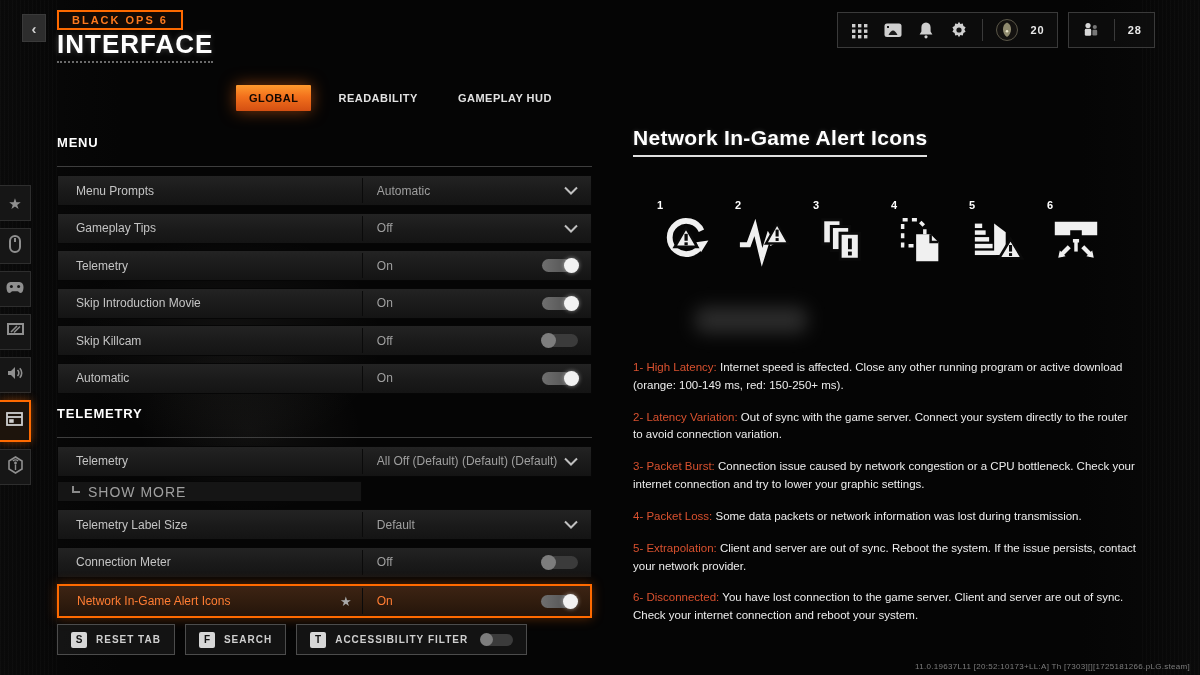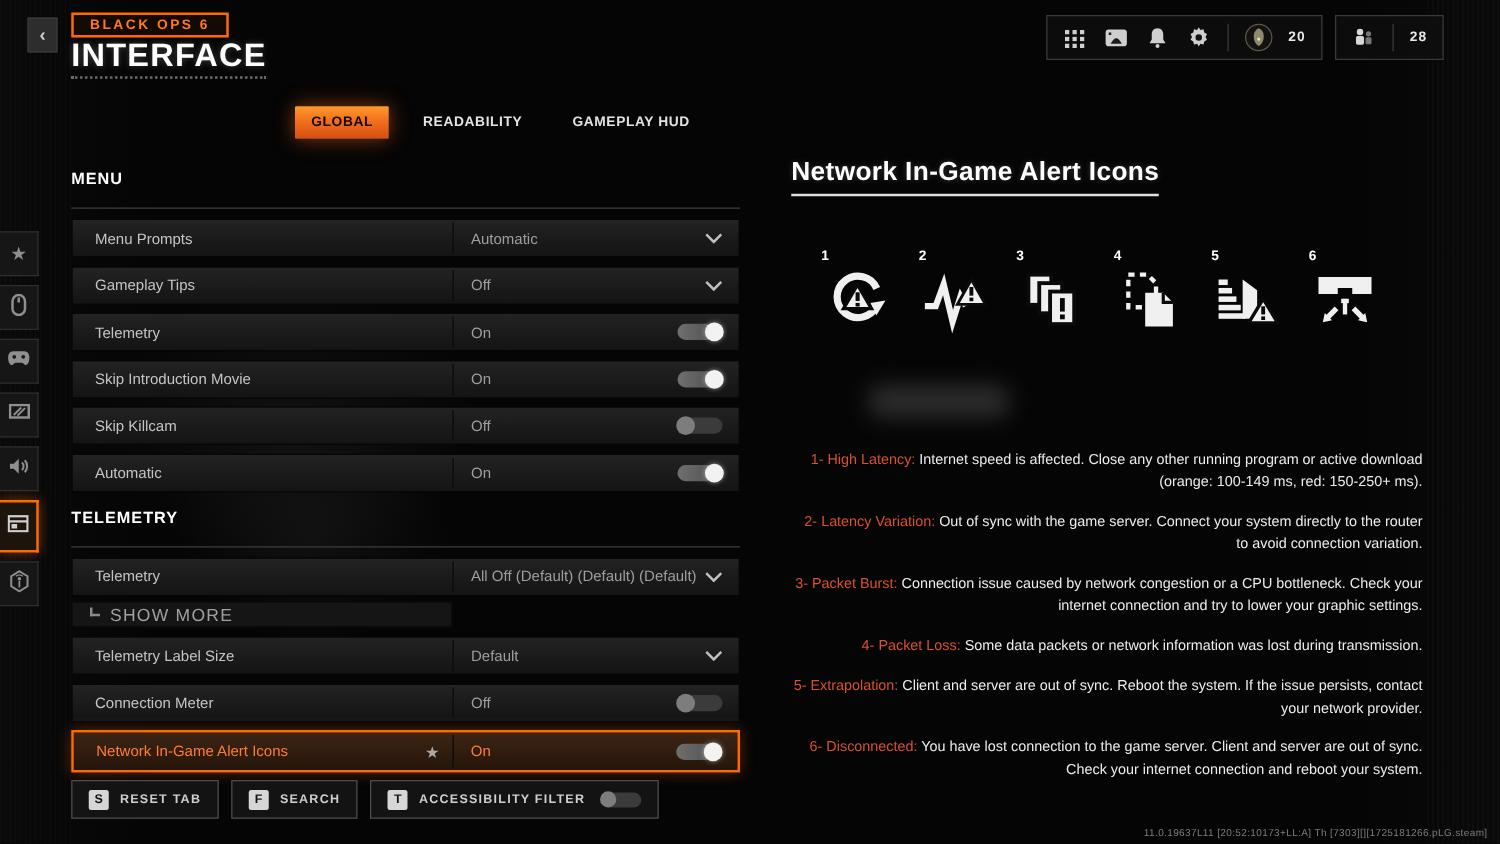--- a/index.html
+++ b/index.html
@@ -99,21 +99,21 @@
   .d-title { font-size:21px; font-weight:bold; color:#fff; letter-spacing:0.3px; display:inline-block;
     border-bottom:2px solid #e0e0e0; padding-bottom:5px; text-shadow:0 0 5px rgba(255,255,255,0.2); }
   .d-title-wrap::after { content:""; position:absolute; left:0; bottom:-1px; width:272px;
     border-bottom:2px dashed #555; z-index:-1; }
   .icons-row { display:flex; gap:24px; margin:52px 0 0 26px; }
   .icon-cell { width:54px; position:relative; }
   .icon-cell .num { position:absolute; left:-2px; top:-10px; font-size:11px; font-weight:bold; color:#fff; }
   .icon-cell svg { width:54px; height:54px; margin-top:4px; }
   .blur-blob { width:112px; height:26px; background:#4e4e4e; border-radius:8px; filter:blur(9px);
     opacity:0.55; margin:36px 0 0 62px; }
-  .descs { margin-top:26px;text-align:right; }
+  .descs { margin-top:26px; }
   .desc { font-size:11.5px; line-height:1.55; color:#ececec; margin-bottom:14px; max-width:505px; }
   .desc .lead { color:#d9512f; }
 </style>
 </head>
 <body>
 
 <div id="stage">
   <div class="edge-tex edge-left"></div>
   <div class="edge-tex edge-right"></div>
 

